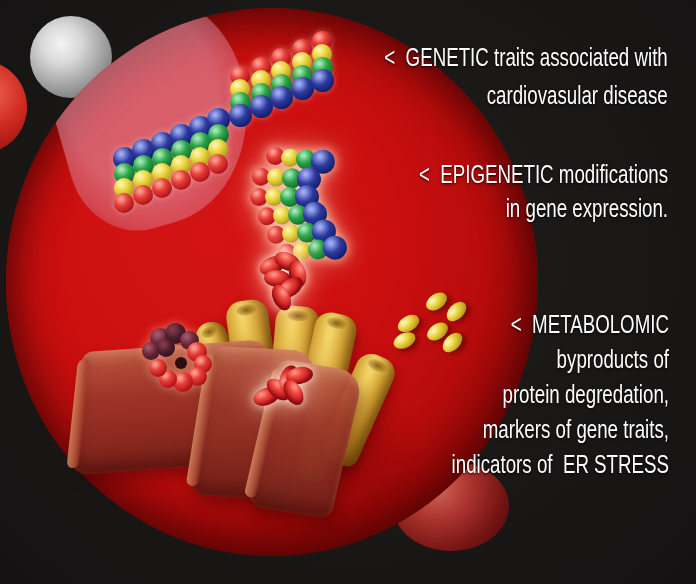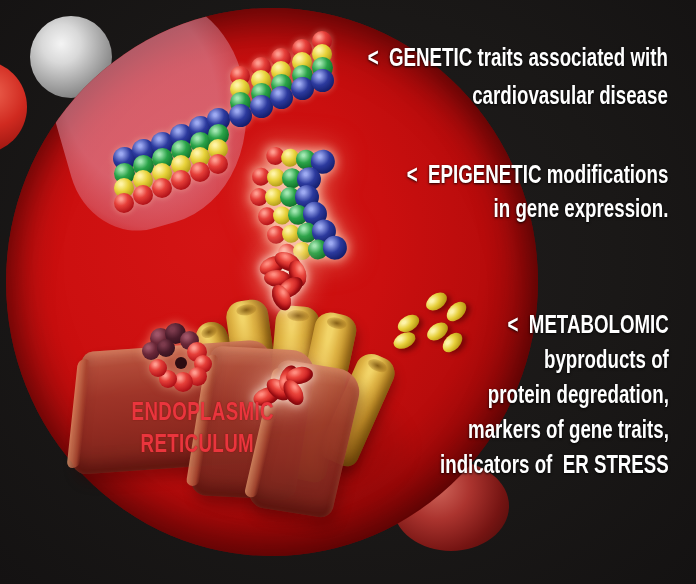--- a/index.html
+++ b/index.html
@@ -64,21 +64,21 @@
     background:radial-gradient(ellipse at 35% 28%, #ff8d80 5%, #ea453c 30%, #c6171c 64%, #8e0a10 100%);
     box-shadow:inset -2px -2px 4px rgba(90,0,5,.6);}
   #cluster-dark{position:absolute;left:0;top:0;filter:drop-shadow(0 0 5px rgba(255,188,150,.55));}
   #cluster-top,#cluster-mid{position:absolute;left:0;top:0;
     filter:drop-shadow(0 0 5px rgba(255,236,222,.95)) drop-shadow(0 0 13px rgba(255,200,170,.7));}
   
   .pill{position:absolute;width:23px;height:15px;border-radius:50%;
     background:radial-gradient(ellipse at 35% 28%, #fdf3a8 8%, #e6cf3a 40%, #b89a14 74%, #8a700c 100%);
     box-shadow:2px 4px 5px rgba(70,0,0,.55);}
   
-  .caption{position:absolute;right:28px;text-align:right;color:#ffffff;font-weight:bold;
+  .caption{position:absolute;right:28px;text-align:right;color:#ffffff;font-weight:normal;
     font-size:26px;text-shadow:0 1px 3px rgba(0,0,0,.9);}
   .caption .cl{display:block;white-space:pre;transform:scaleX(.72);transform-origin:100% 50%;}
   #cap-genetic{top:38px;line-height:38px;}
   #cap-epigenetic{top:157px;line-height:34px;}
   #cap-metabolomic{top:307px;line-height:35px;right:27px;}
   #er-label{position:absolute;left:84px;top:395px;width:170px;text-align:right;
     color:#ea353d;font-weight:bold;font-size:26px;line-height:32px;letter-spacing:.5px;
     text-shadow:0 0 2px rgba(110,0,0,.6);}
   #er-label .cl{display:block;white-space:pre;transform:scaleX(.72);transform-origin:100% 50%;}
 </style>
@@ -227,24 +227,20 @@
       <div class="bean" style="left: 268px; top: 289px; transform: rotate(65deg);"></div>
     </div>
   <div id="cluster-mid">
       <div class="bean" style="left: 253px; top: 388px; transform: rotate(-20deg);"></div>
       <div class="bean" style="left: 265px; top: 381px; transform: rotate(40deg);"></div>
       <div class="bean" style="left: 275px; top: 370px; transform: rotate(-70deg);"></div>
       <div class="bean" style="left: 286px; top: 367px; transform: rotate(-10deg);"></div>
       <div class="bean" style="left: 280px; top: 384px; transform: rotate(60deg);"></div>
     </div>
 
-  <div id="er-label">
-    <span class="cl">ENDOPLASMIC</span>
-    <span class="cl">RETICULUM</span>
-  </div>
 
   <div id="metabolites">
       <div class="pill" style="left: 425px; top: 294px; transform: rotate(-35deg);"></div>
       <div class="pill" style="left: 445px; top: 304px; transform: rotate(-45deg);"></div>
       <div class="pill" style="left: 397px; top: 316px; transform: rotate(-30deg);"></div>
       <div class="pill" style="left: 426px; top: 324px; transform: rotate(-35deg);"></div>
       <div class="pill" style="left: 441px; top: 335px; transform: rotate(-45deg);"></div>
       <div class="pill" style="left: 393px; top: 333px; transform: rotate(-25deg);"></div>
     </div>
 

